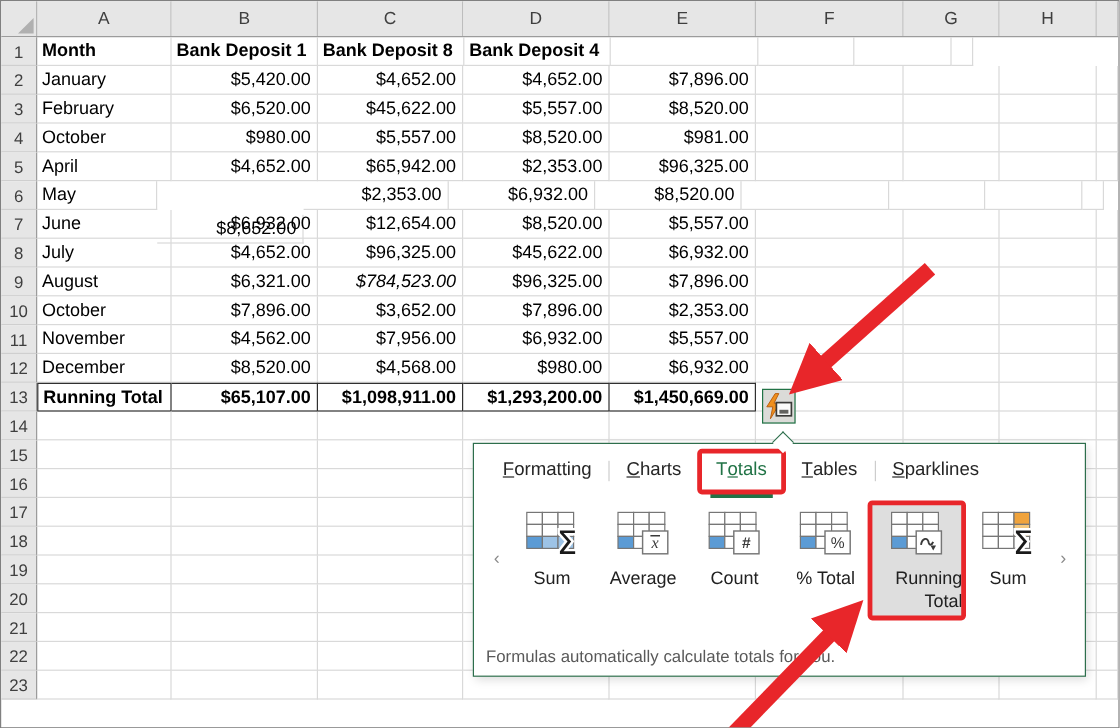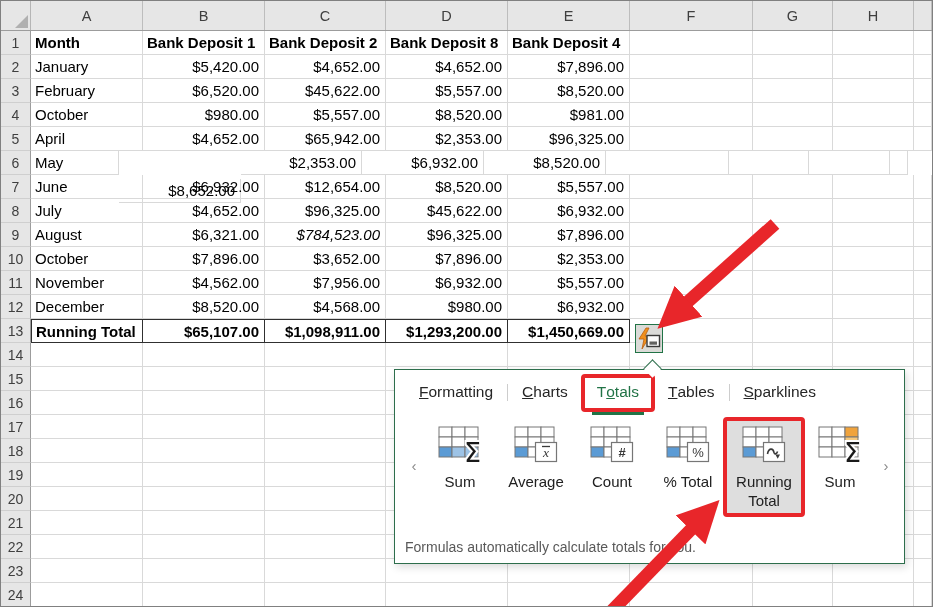--- a/index.html
+++ b/index.html
@@ -73,21 +73,21 @@
   .tab-sep { width:1px; height:17px; background:#cdcdcd; }
   .gallery { position:absolute; left:11px; top:50px; height:96px; display:flex; align-items:flex-start; }
   .nav-chevron {
     width:16px; margin-top:38px; text-align:center; color:#8a8a8a; font-size:15px; line-height:16px;
   }
   .g-item {
     position:relative; width:76px; height:94px; display:flex; flex-direction:column; align-items:center;
     padding-top:5px;
   }
   .g-item.selected { background:#dedede; }
-  .g-label { margin-top:3px; font-size:15px; line-height:19px; color:#212121; text-align:center; }
+  .g-label { margin-top:3px; font-size:15px; line-height:19px; color:#212121; text-align:right; }
   .item-redbox {
     position:absolute; left:-3px; top:-3px; right:-3px; bottom:-3px;
     border:4px solid #e8262a; border-radius:4px; pointer-events:none; z-index:2;
   }
   .caption { position:absolute; left:10px; top:169px; font-size:14px; color:#595959; }
   
   .arrows { position:absolute; inset:0; z-index:60; pointer-events:none; }
 </style>
 </head>
 <body>
@@ -109,21 +109,20 @@
         <div class="colhead" style="width: 80px;">G</div>
         <div class="colhead" style="width: 81px;">H</div>
         <div class="colhead" style="width: 18px;"></div>
       </div>
     <div class="sheet-body">
 
     <div class="sheet-row">
           <div class="rowhead">1</div>
           <div class="cell txt bold" style="width: 112px;">Month</div>
           <div class="cell txt bold" style="width: 122px;">Bank Deposit 1</div>
-          <div class="cell txt bold" style="width: 121px;">Bank Deposit 2</div>
           <div class="cell txt bold" style="width: 122px;">Bank Deposit 8</div>
           <div class="cell txt bold" style="width: 122px;">Bank Deposit 4</div>
           <div class="cell txt bold" style="width: 123px;"></div>
           <div class="cell txt bold" style="width: 80px;"></div>
           <div class="cell txt bold" style="width: 81px;"></div>
           <div class="cell txt bold" style="width: 18px;"></div>
         </div>
         <div class="sheet-row">
           <div class="rowhead">2</div>
           <div class="cell txt" style="width: 112px;">January</div>
@@ -167,21 +166,21 @@
           <div class="cell num" style="width: 121px;">$65,942.00</div>
           <div class="cell num" style="width: 122px;">$2,353.00</div>
           <div class="cell num" style="width: 122px;">$96,325.00</div>
           <div class="cell num" style="width: 123px;"></div>
           <div class="cell num" style="width: 80px;"></div>
           <div class="cell num" style="width: 81px;"></div>
           <div class="cell num" style="width: 18px;"></div>
         </div>
         <div class="sheet-row">
           <div class="rowhead">6</div>
-          <div class="cell txt" style="width: 88px;">May</div>
+          <div class="cell txt" style="width: 100px;">May</div>
           <div class="cell num" style="width: 122px; margin-top: 28px;">$8,652.00</div>
           <div class="cell num" style="width: 121px;">$2,353.00</div>
           <div class="cell num" style="width: 122px;">$6,932.00</div>
           <div class="cell num" style="width: 122px;">$8,520.00</div>
           <div class="cell num" style="width: 123px;"></div>
           <div class="cell num" style="width: 80px;"></div>
           <div class="cell num" style="width: 81px;"></div>
           <div class="cell num" style="width: 18px;"></div>
         </div>
         <div class="sheet-row">
@@ -371,32 +370,20 @@
           <div class="cell num" style="width: 121px;"></div>
           <div class="cell num" style="width: 122px;"></div>
           <div class="cell num" style="width: 122px;"></div>
           <div class="cell num" style="width: 123px;"></div>
           <div class="cell num" style="width: 80px;"></div>
           <div class="cell num" style="width: 81px;"></div>
           <div class="cell num" style="width: 18px;"></div>
         </div>
         <div class="sheet-row">
           <div class="rowhead">23</div>
-          <div class="cell txt" style="width: 112px;"></div>
-          <div class="cell num" style="width: 122px;"></div>
-          <div class="cell num" style="width: 121px;"></div>
-          <div class="cell num" style="width: 122px;"></div>
-          <div class="cell num" style="width: 122px;"></div>
-          <div class="cell num" style="width: 123px;"></div>
-          <div class="cell num" style="width: 80px;"></div>
-          <div class="cell num" style="width: 81px;"></div>
-          <div class="cell num" style="width: 18px;"></div>
-        </div>
-        <div class="sheet-row">
-          <div class="rowhead">24</div>
           <div class="cell txt" style="width: 112px;"></div>
           <div class="cell num" style="width: 122px;"></div>
           <div class="cell num" style="width: 121px;"></div>
           <div class="cell num" style="width: 122px;"></div>
           <div class="cell num" style="width: 122px;"></div>
           <div class="cell num" style="width: 123px;"></div>
           <div class="cell num" style="width: 80px;"></div>
           <div class="cell num" style="width: 81px;"></div>
           <div class="cell num" style="width: 18px;"></div>
         </div>

